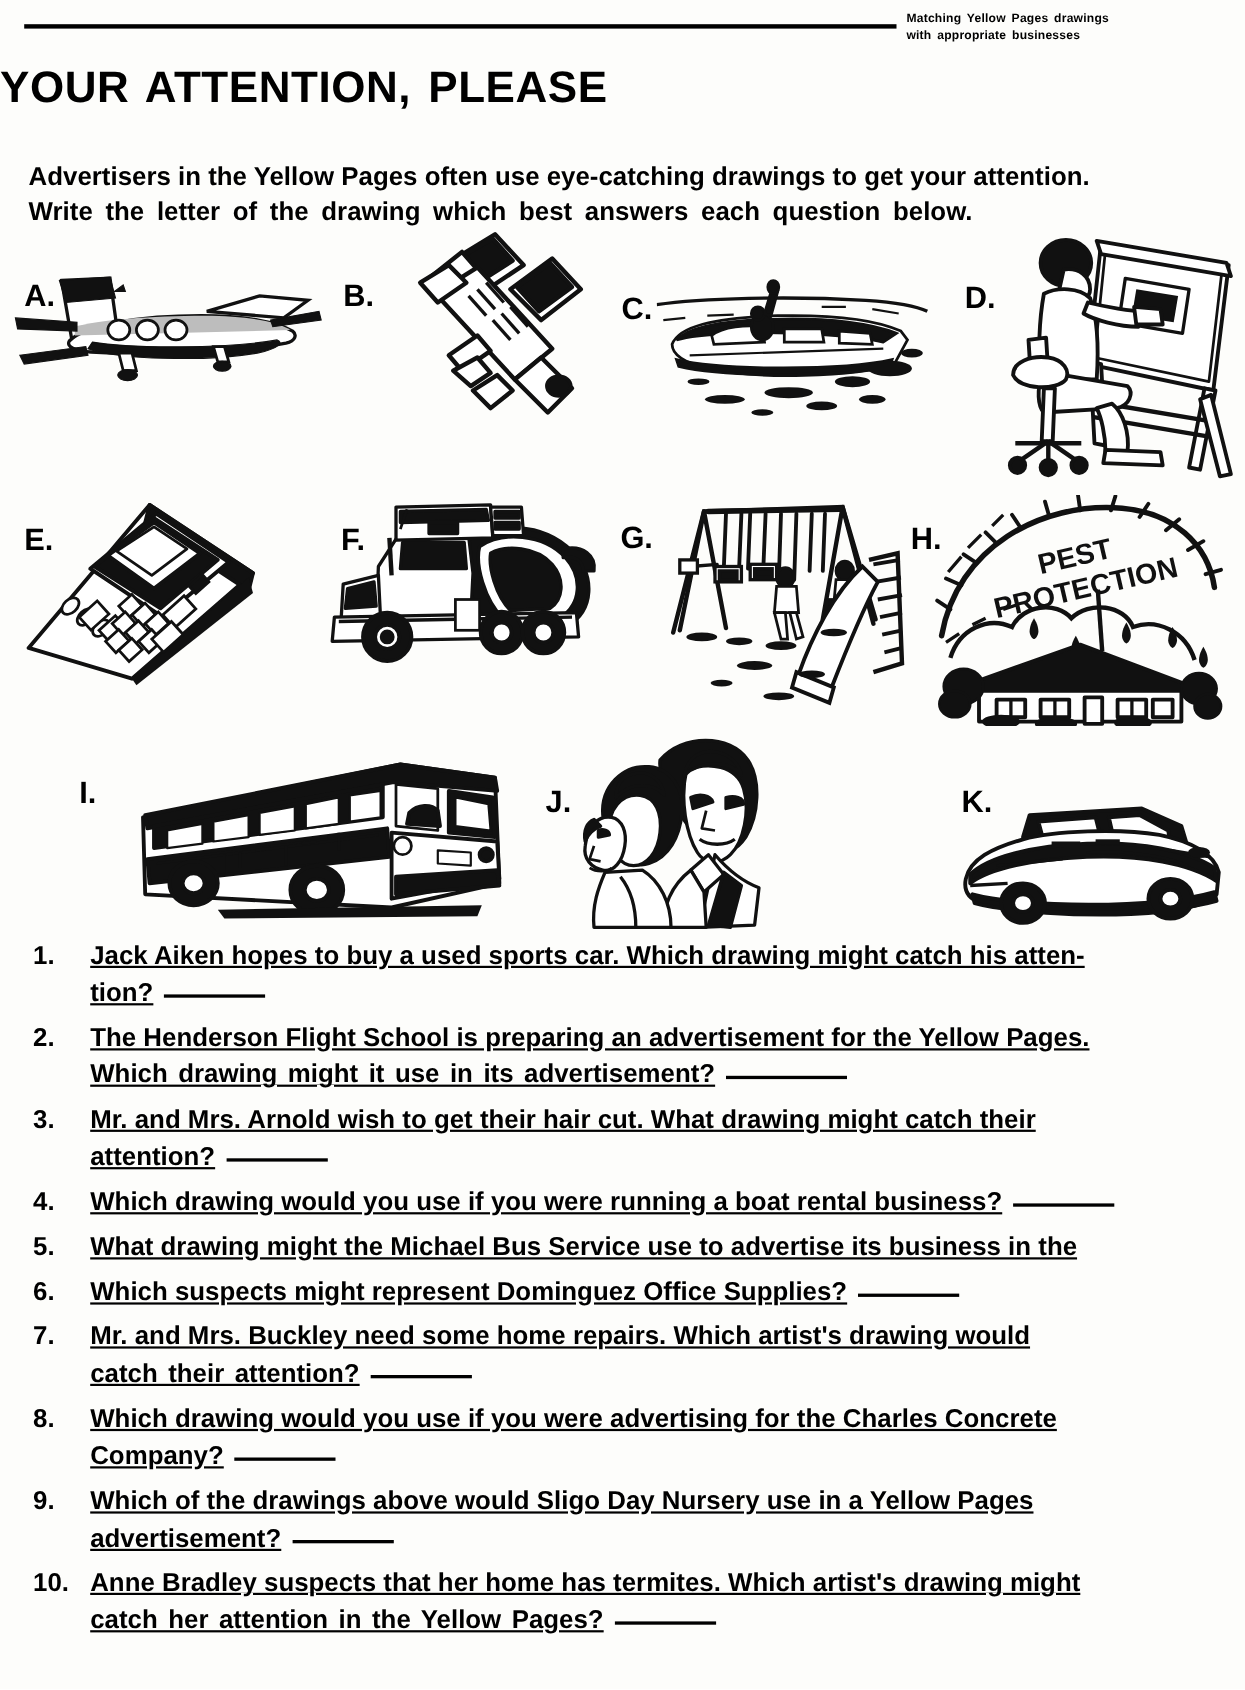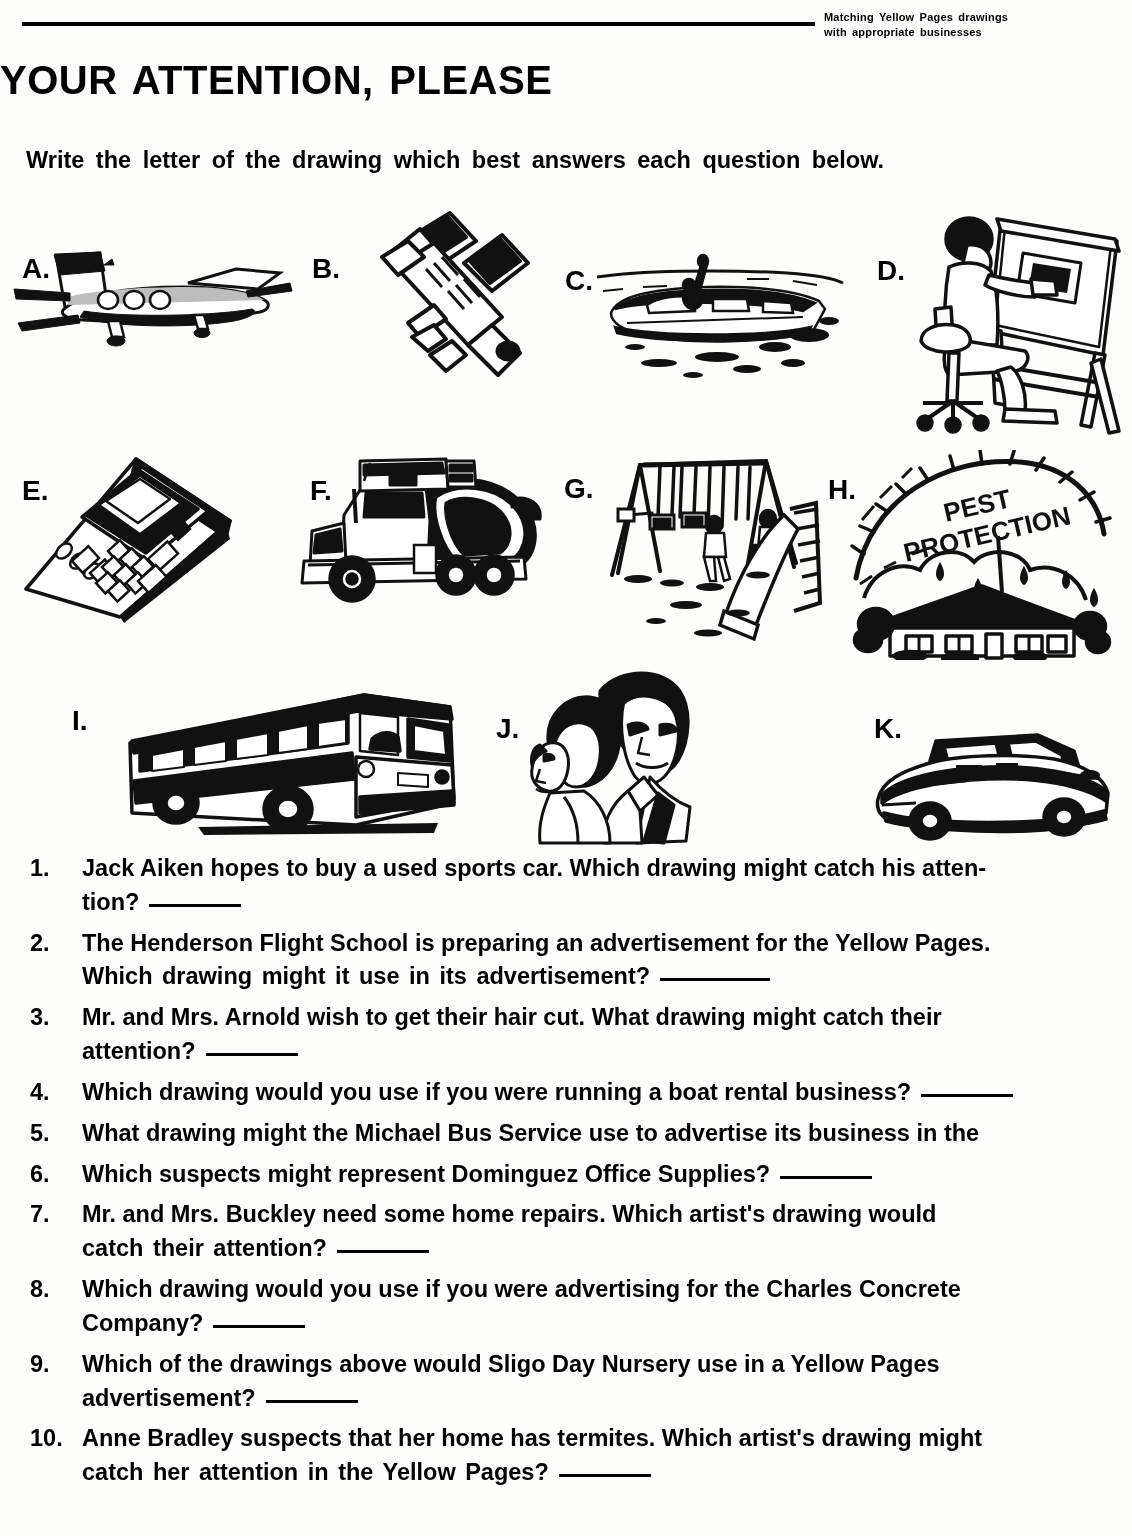--- a/index.html
+++ b/index.html
@@ -84,21 +84,21 @@
     font-size: 23.5px;
     font-weight: bold;
     line-height: 1.44;
     margin-bottom: 7px;
   }
   .q-num {
     flex: 0 0 auto;
     width: 52px;
     text-align: left;
   }
-  .q-body { flex: 1 1 auto; }
+  .q-body { flex: 1 1 auto; text-decoration: underline; }
   .q-body .line2 { word-spacing: 3px; }
   .blank {
     display: inline-block;
     width: 92px;
     border-bottom: 3px solid #000;
     margin: 0 4px 0 10px;
     vertical-align: 3px;
     height: 17px;
   }
   .blank.wide { width: 110px; }
@@ -111,20 +111,21 @@
   <div class="header-rule"></div>
 
   <div class="header-note">
     <div>Matching Yellow Pages drawings</div>
     <div>with appropriate businesses</div>
   </div>
 
   <div class="page-title">YOUR ATTENTION, PLEASE</div>
 
   <div class="intro">
+    <div>Advertisers in the Yellow Pages often use eye-catching drawings to get your attention.</div>
     <div class="l2">Write the letter of the drawing which best answers each question below.</div>
   </div>
 
   <div class="figures">
 
     <div class="fig" style="left:0px; top:0px; width:290px; height:180px;">
       <div class="fig-label" style="left:22px; top:48px;">A.</div>
       <div class="fig-art" style="left:8px; top:20px;">
         <svg width="285" height="150" viewBox="0 0 285 150">
           <g fill="#111" stroke="#111">

